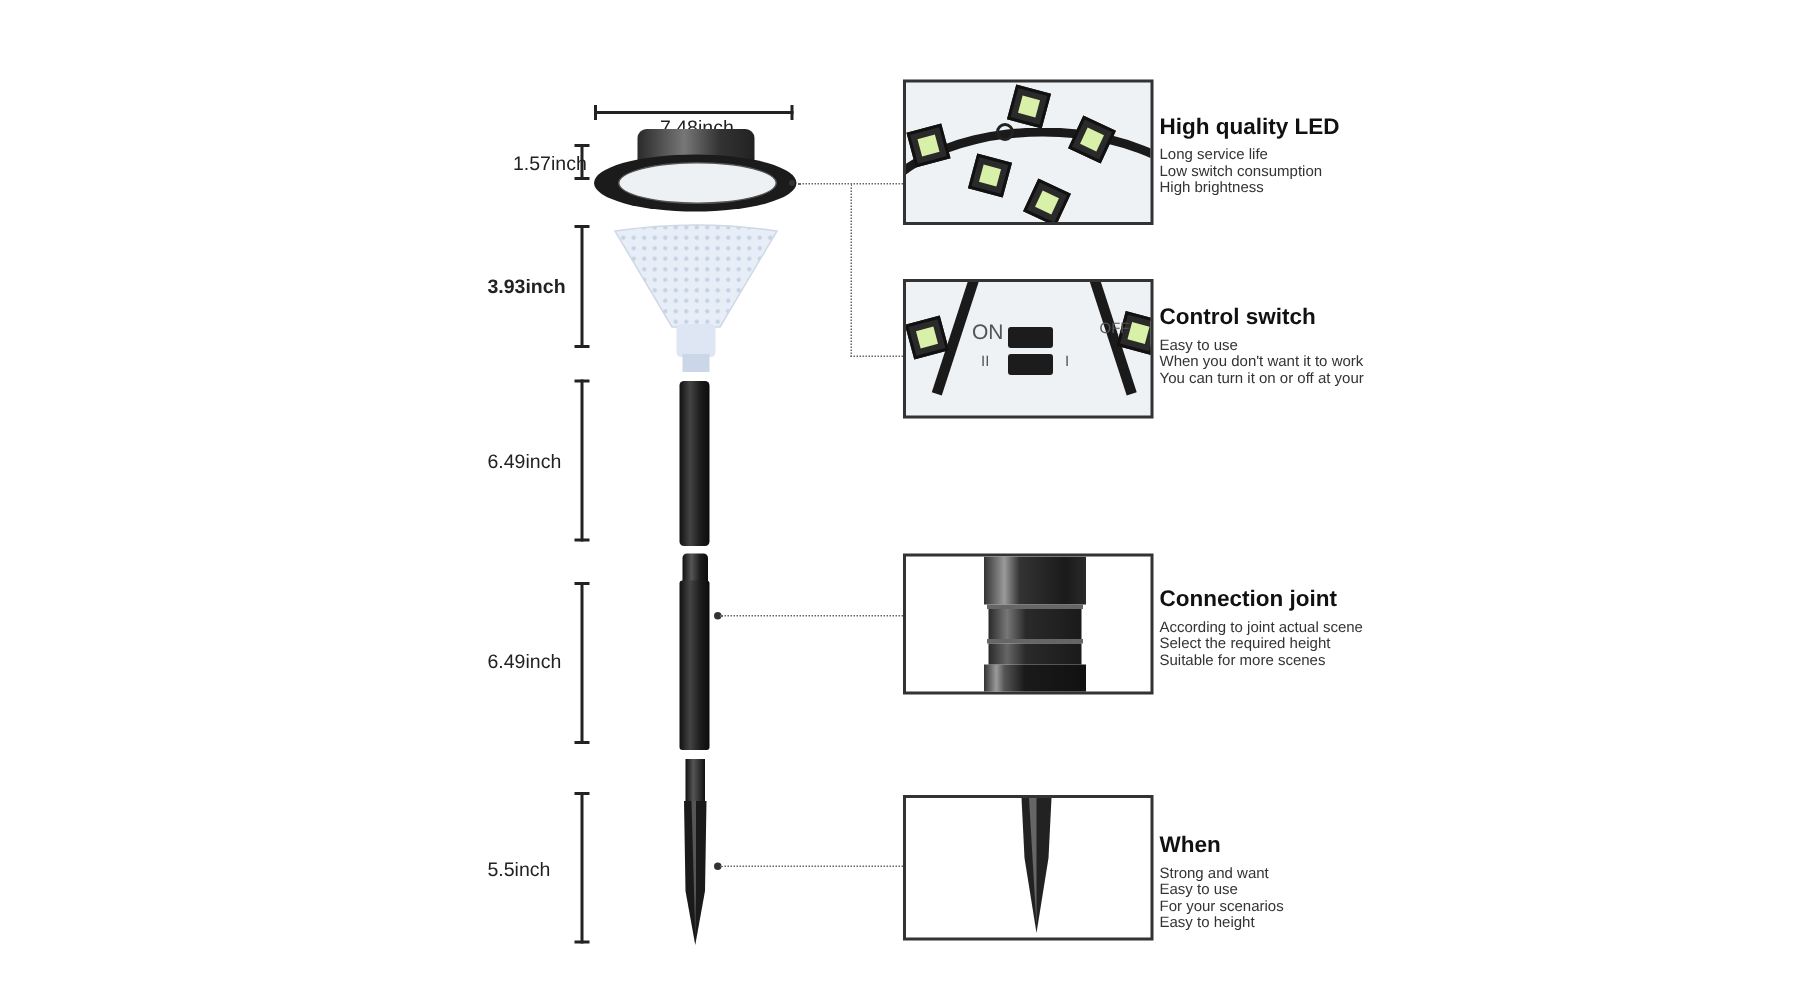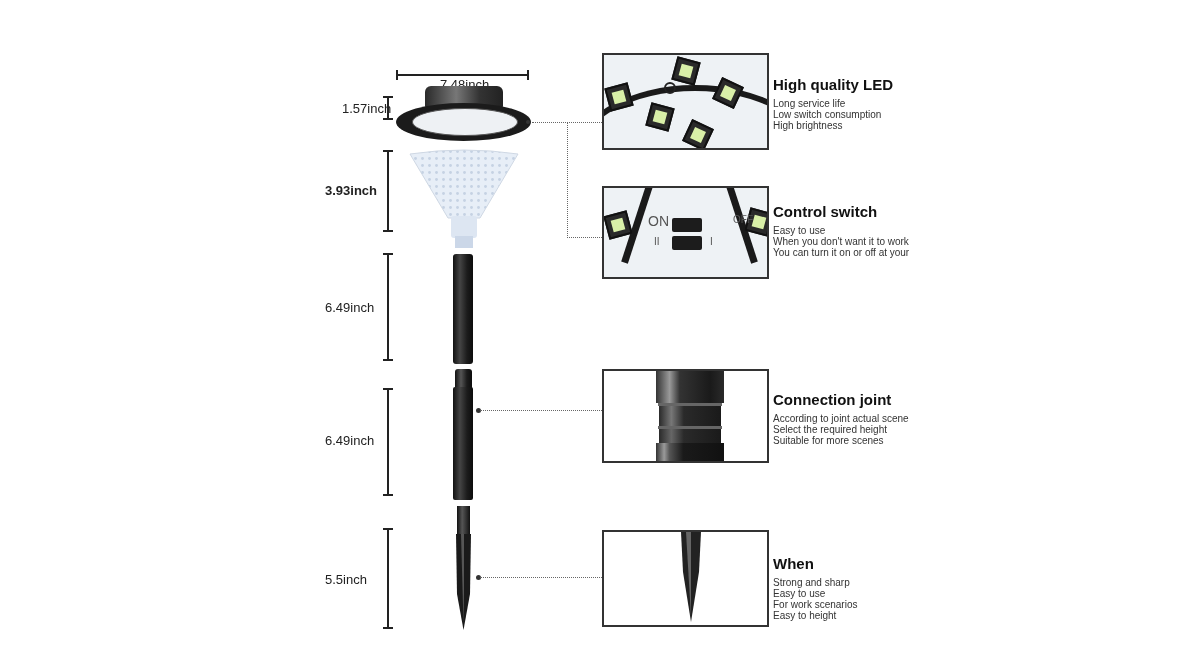--- a/index.html
+++ b/index.html
@@ -138,17 +138,17 @@
 
 <div class="feat" style="left:773px; top:391px;">
   <div class="feat-title">Connection joint</div>
   <div class="feat-line">According to joint actual scene</div>
   <div class="feat-line">Select the required height</div>
   <div class="feat-line">Suitable for more scenes</div>
 </div>
 
 <div class="feat" style="left:773px; top:555px;">
   <div class="feat-title">When</div>
-  <div class="feat-line">Strong and sharp</div>
+  <div class="feat-line">Strong and want</div>
   <div class="feat-line">Easy to use</div>
-  <div class="feat-line">For work scenarios</div>
+  <div class="feat-line">For your scenarios</div>
   <div class="feat-line">Easy to height</div>
 </div>
 
 </body></html>

